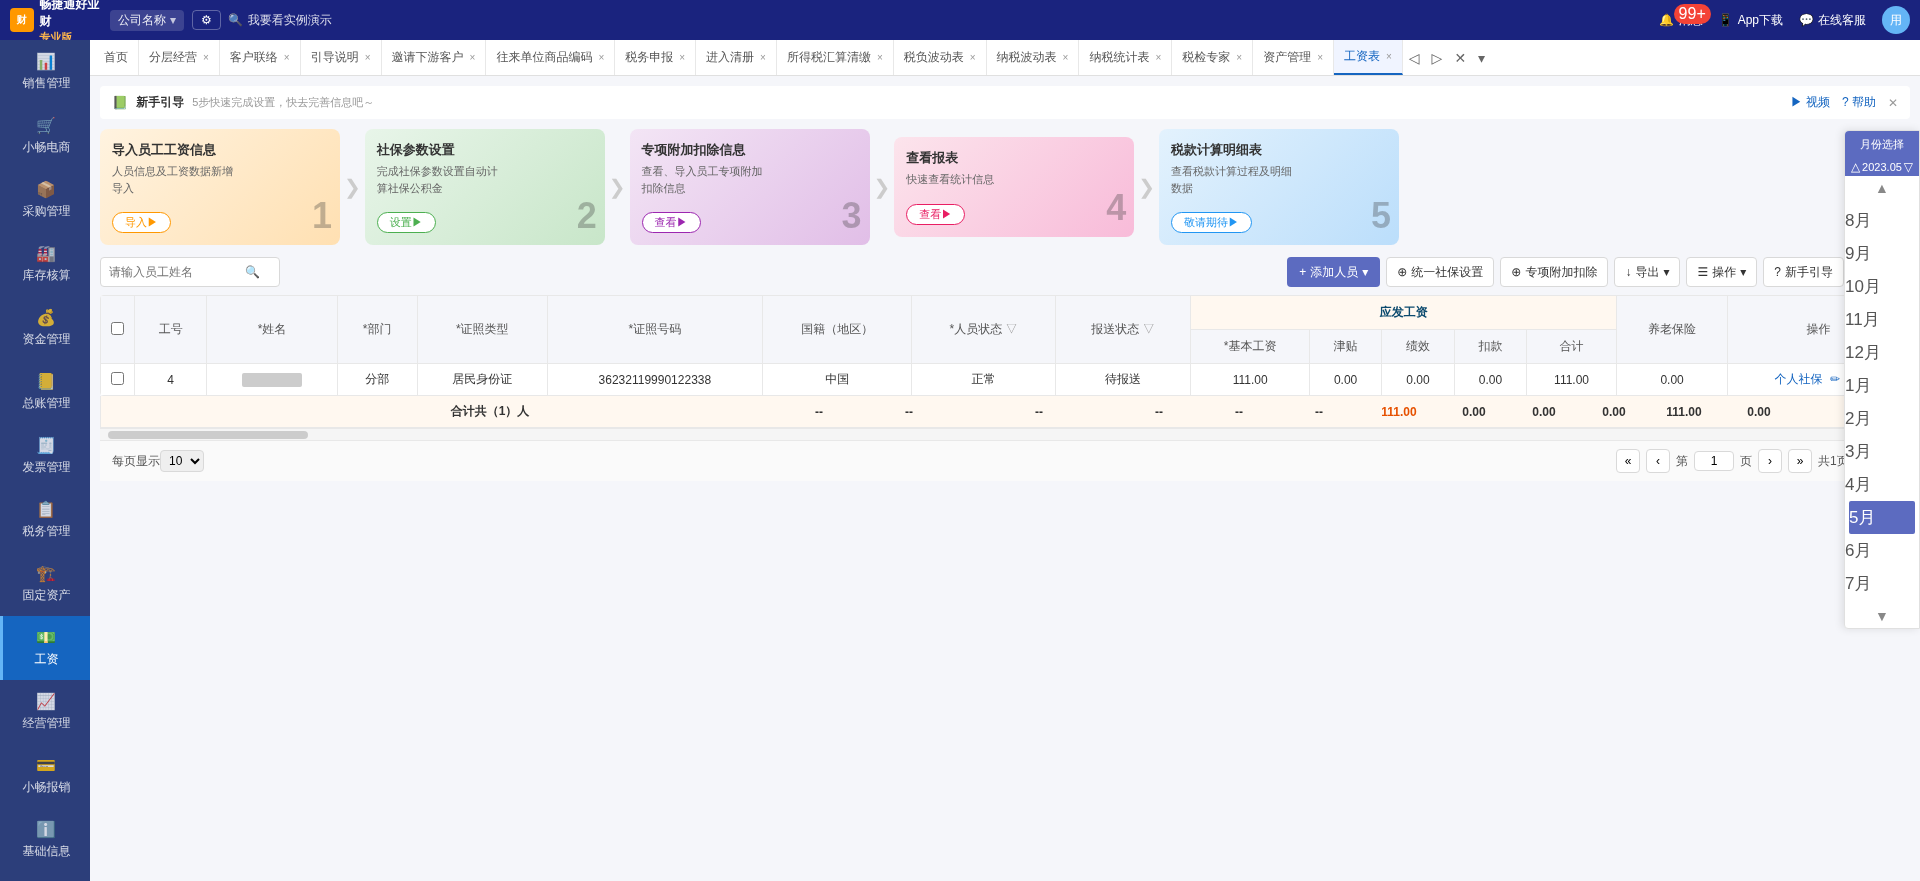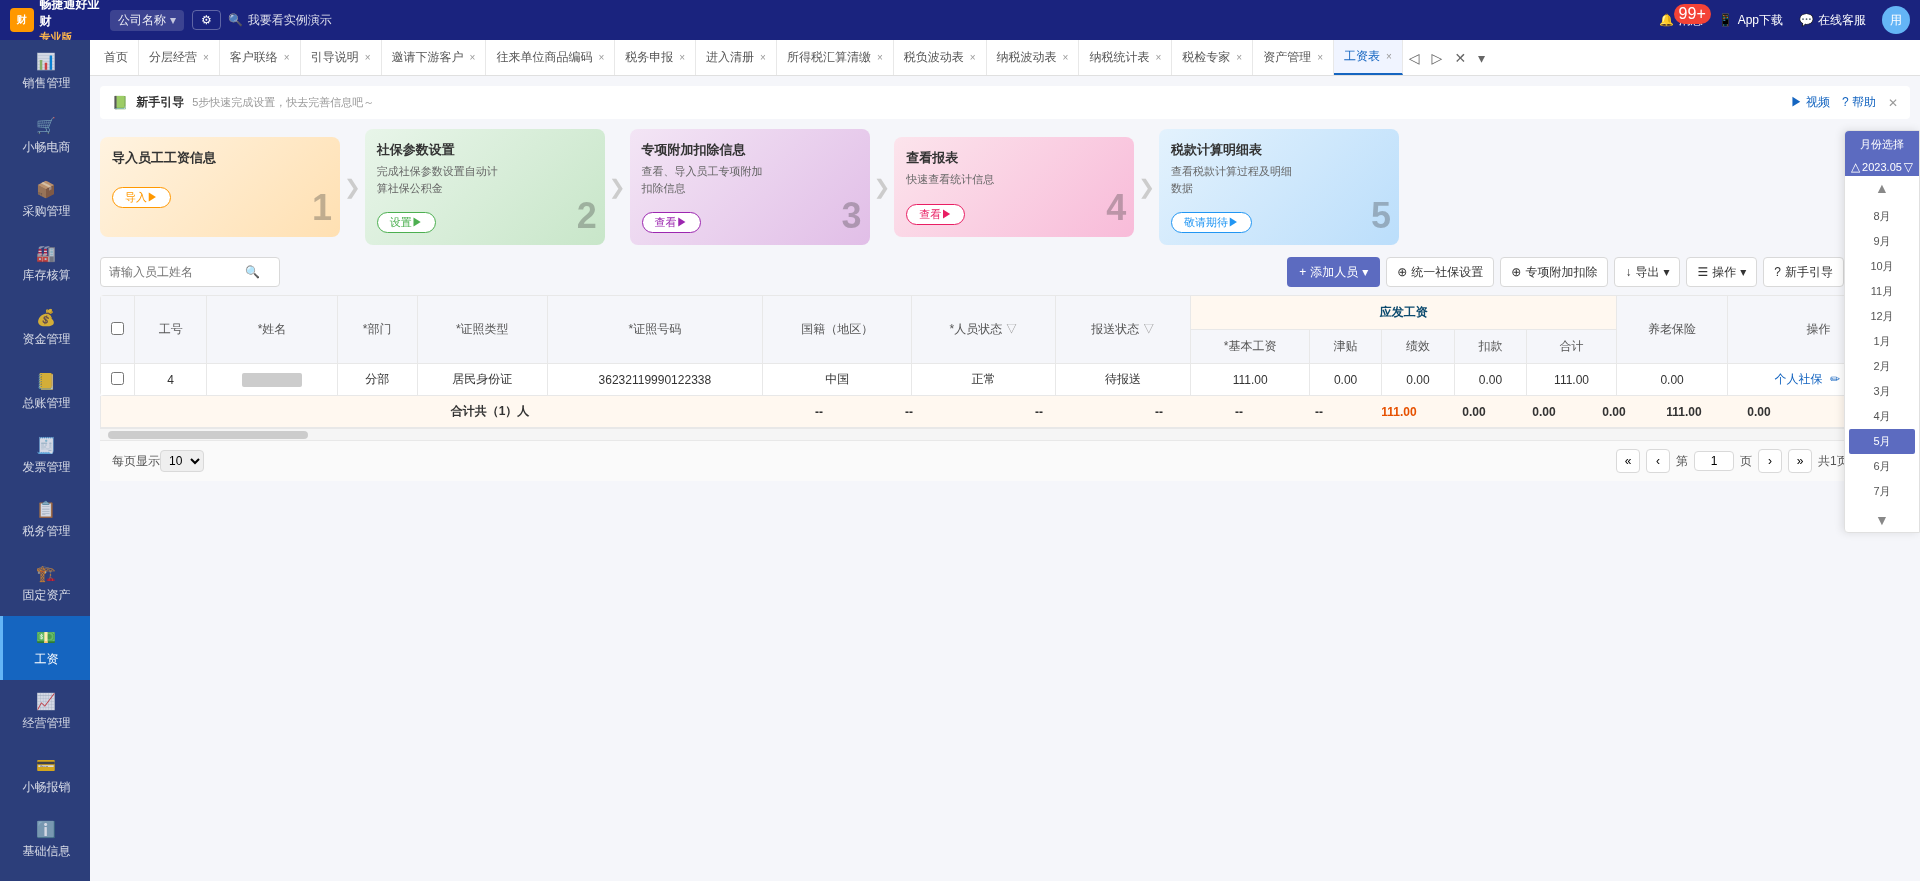--- a/index.html
+++ b/index.html
@@ -96,21 +96,21 @@
     
     .scroll-bar-wrap { height: 12px; background: #f5f5f5; border-top: 1px solid #e8e8e8; display: flex; align-items: center; padding: 0 8px; }
     .scroll-bar { height: 8px; background: #ccc; border-radius: 4px; width: 200px; }
 
     
     .month-panel { position: fixed; right: 0; top: 130px; width: 76px; background: white; border: 1px solid #e0e0e0; border-radius: 4px 0 0 4px; box-shadow: -2px 0 8px rgba(0,0,0,0.1); z-index: 100; }
     .month-panel-title { background: #5c6bc0; color: white; text-align: center; padding: 6px 4px; font-size: 11px; border-radius: 4px 0 0 0; }
     .month-panel-nav { display: flex; justify-content: space-between; align-items: center; background: #5c6bc0; padding: 2px 6px; }
     .month-panel-nav-btn { color: white; cursor: pointer; font-size: 12px; }
     .month-list { padding: 4px 0; }
-    .month-item { text-align: center; padding: 5px 0; cursor: pointer; font-size: 11px; color: #555; }
+    .month-item { padding: 5px 0; cursor: pointer; font-size: 17px; color: #555; }
     .month-item.active { background: #5c6bc0; color: white; border-radius: 2px; margin: 0 4px; }
     .month-panel-arrow-up, .month-panel-arrow-down { text-align: center; padding: 4px; cursor: pointer; color: #888; font-size: 14px; }
 
     .blurred-text { background: #ccc; color: transparent; border-radius: 2px; display: inline-block; width: 60px; height: 14px; vertical-align: middle; }
   </style>
 </head>
 <body>
 
 <div class="app-container">
   <div class="top-bar">
@@ -299,20 +299,21 @@
               <span>?</span>
               <span>帮助</span>
             </span>
             <span style="color:#999;cursor:pointer;">✕</span>
           </div>
         </div>
 
         <div class="step-cards">
           <div class="step-card step-card-1">
             <div class="step-title">导入员工工资信息</div>
+            <div class="step-desc">人员信息及工资数据新增<br>导入</div>
             <button class="step-btn step-btn-orange">导入▶</button>
             <span class="step-number">1</span>
           </div>
           <div class="step-arrow">❯</div>
           <div class="step-card step-card-2">
             <div class="step-title">社保参数设置</div>
             <div class="step-desc">完成社保参数设置自动计<br>算社保公积金</div>
             <button class="step-btn step-btn-green">设置▶</button>
             <span class="step-number">2</span>
           </div>

